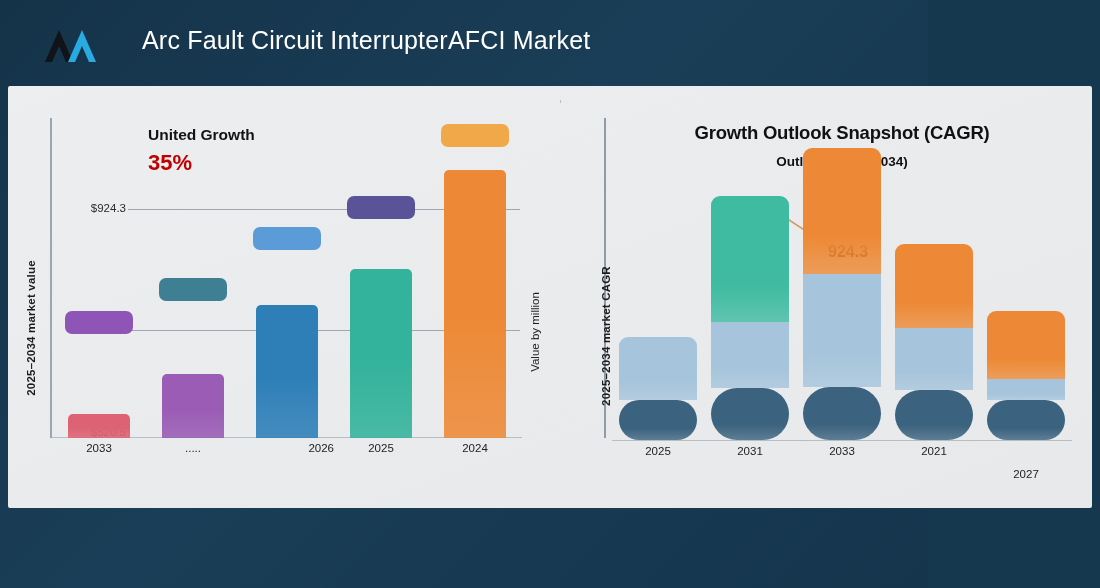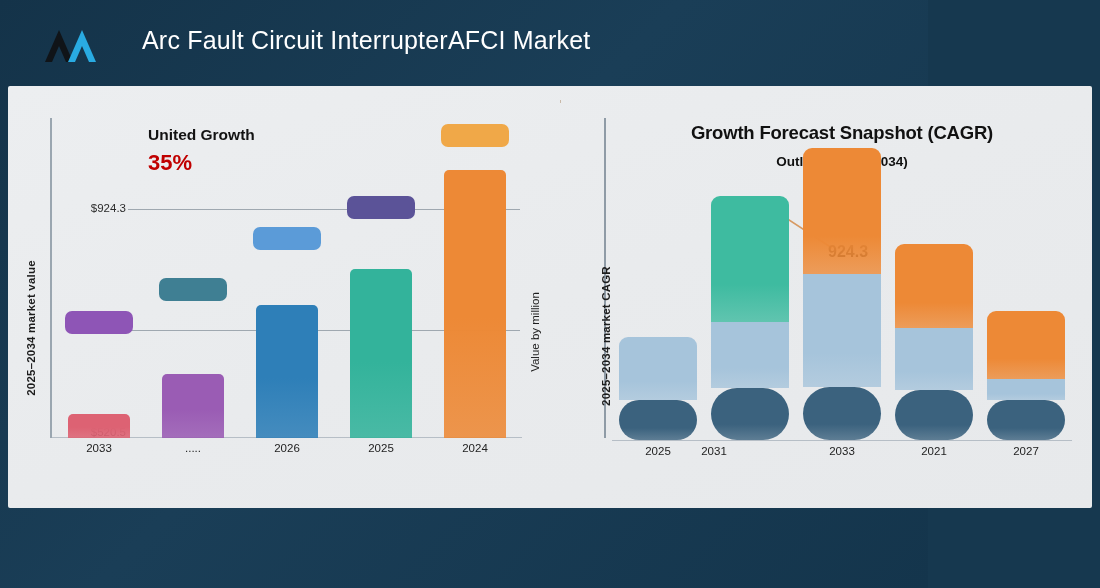--- a/index.html
+++ b/index.html
@@ -181,21 +181,21 @@
       <div class="lcap" style="left: 295px; width: 68px; top: 78.4906px; height: 23px; background: rgb(91, 83, 152);"></div>
       <div class="lbar" style="left: 392px; width: 62px; height: 268.257px; background: linear-gradient(rgb(237, 137, 54) 0%, rgb(237, 137, 54) 55%, rgba(237, 137, 54, 0.88) 100%);"></div>
       <div class="lcap" style="left: 389px; width: 68px; top: 6.03774px; height: 23px; background: rgb(240, 168, 72);"></div>
     </div>
 
   <div id="panel-divider"></div>
 
   <div id="right-axis-y"></div>
   <div id="right-axis-x"></div>
   <div id="right-ylabel">2025–2034 market CAGR</div>
-  <div id="right-title">Growth Forecast Snapshot (CAGR)</div>
+  <div id="right-title">Growth Outlook Snapshot (CAGR)</div>
   <div id="right-subtitle">Outlook (2025–2034)</div>
 
 
   <div id="connector">
     <svg width="140" height="60" viewBox="0 0 140 60">
       <polyline points="2,2 64,2 116,36" fill="none" stroke="#d79a63" stroke-width="1.6"></polyline>
     </svg>
   </div>
 
   <div id="value-callout">924.3</div>
@@ -230,21 +230,21 @@
   <div id="footer">
     
     
     
     
     
   </div>
 
 <div class="lxlabel" style="left: 52px; width: 94px;">2033</div>
     <div class="lxlabel" style="left: 146px; width: 94px;">.....</div>
-    <div class="lxlabel" style="left: 240px; width: 94px;">2026</div>
+    <div class="lxlabel" style="left: 240px; width: 94px; text-align: right;">2026</div>
     <div class="lxlabel" style="left: 334px; width: 94px;">2025</div>
     <div class="lxlabel" style="left: 428px; width: 94px;">2024</div>
     <div class="rxlabel" style="left: 612px; width: 92px;">2025</div>
-    <div class="rxlabel" style="left: 668px; width: 92px;">2031</div>
+    <div class="rxlabel" style="left: 704px; width: 92px;">2031</div>
     <div class="rxlabel" style="left: 796px; width: 92px;">2033</div>
     <div class="rxlabel" style="left: 888px; width: 92px;">2021</div>
-    <div class="rxlabel" style="left: 980px; width: 92px;">2027</div>
+    <div class="rxlabel" style="left: 980px; width: 92px; margin-top: 23px;">2027</div>
   </div>
 
 </body></html>

